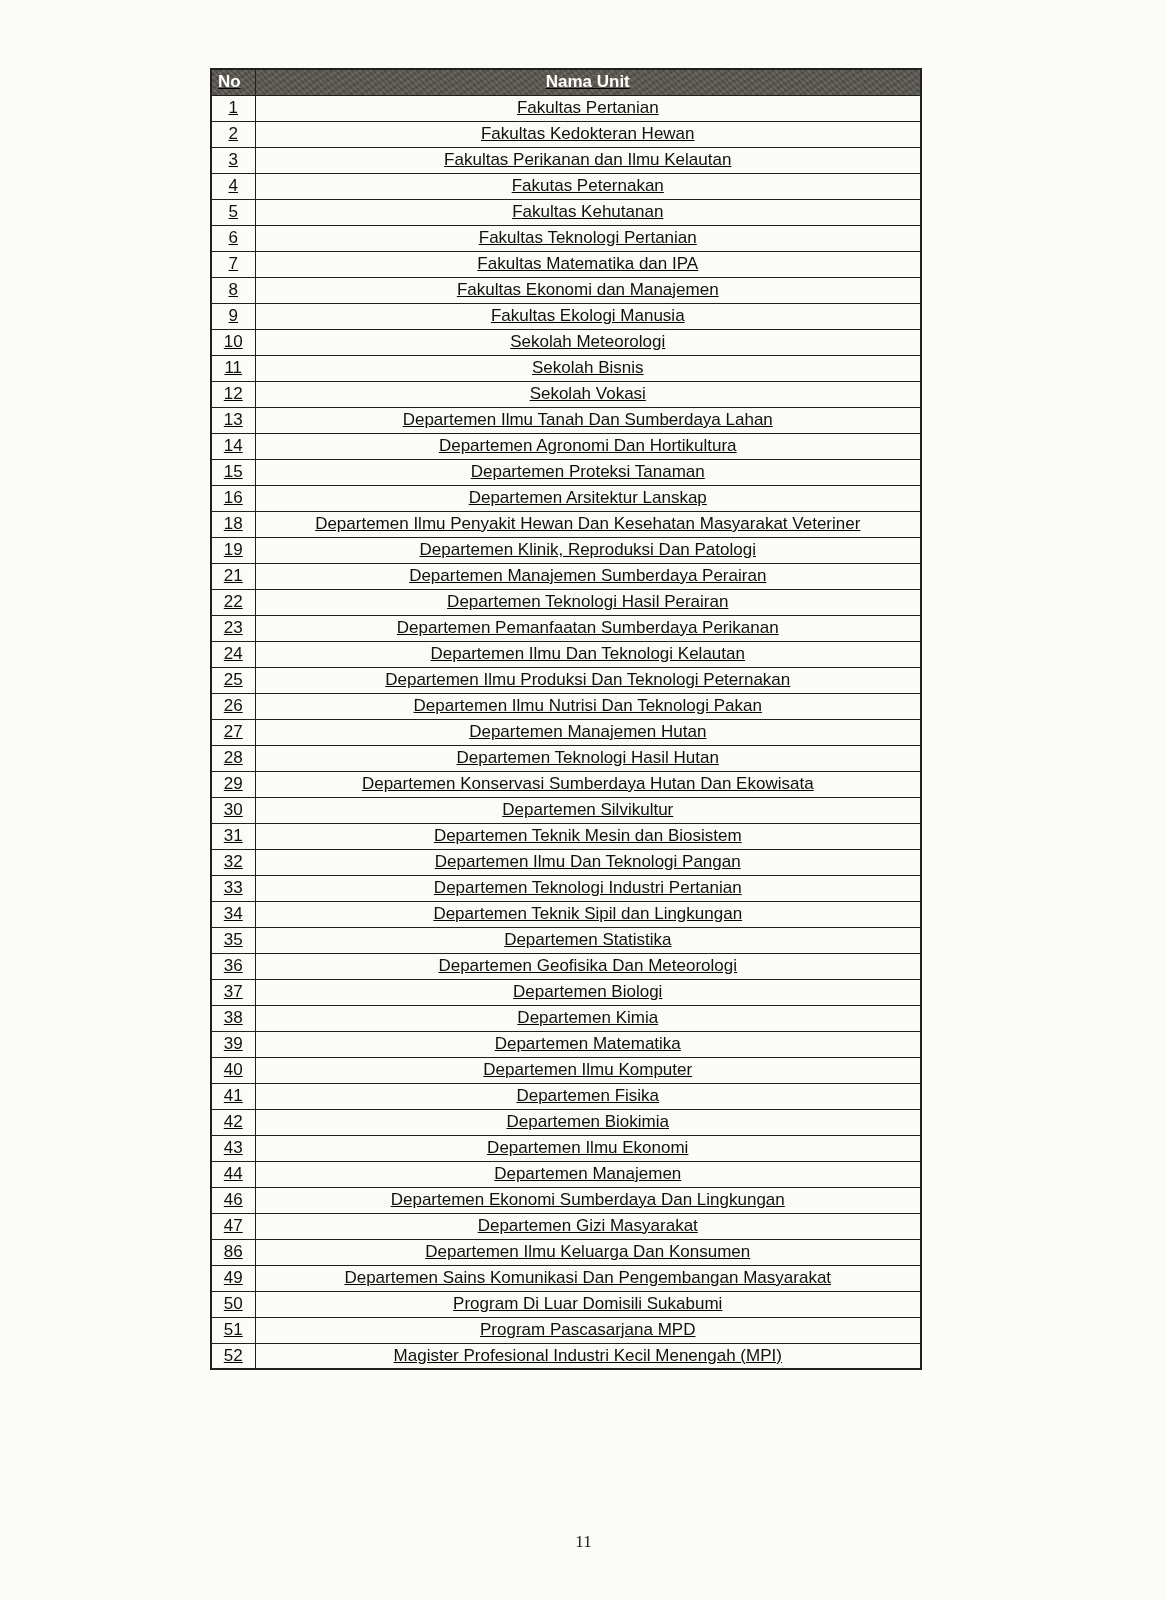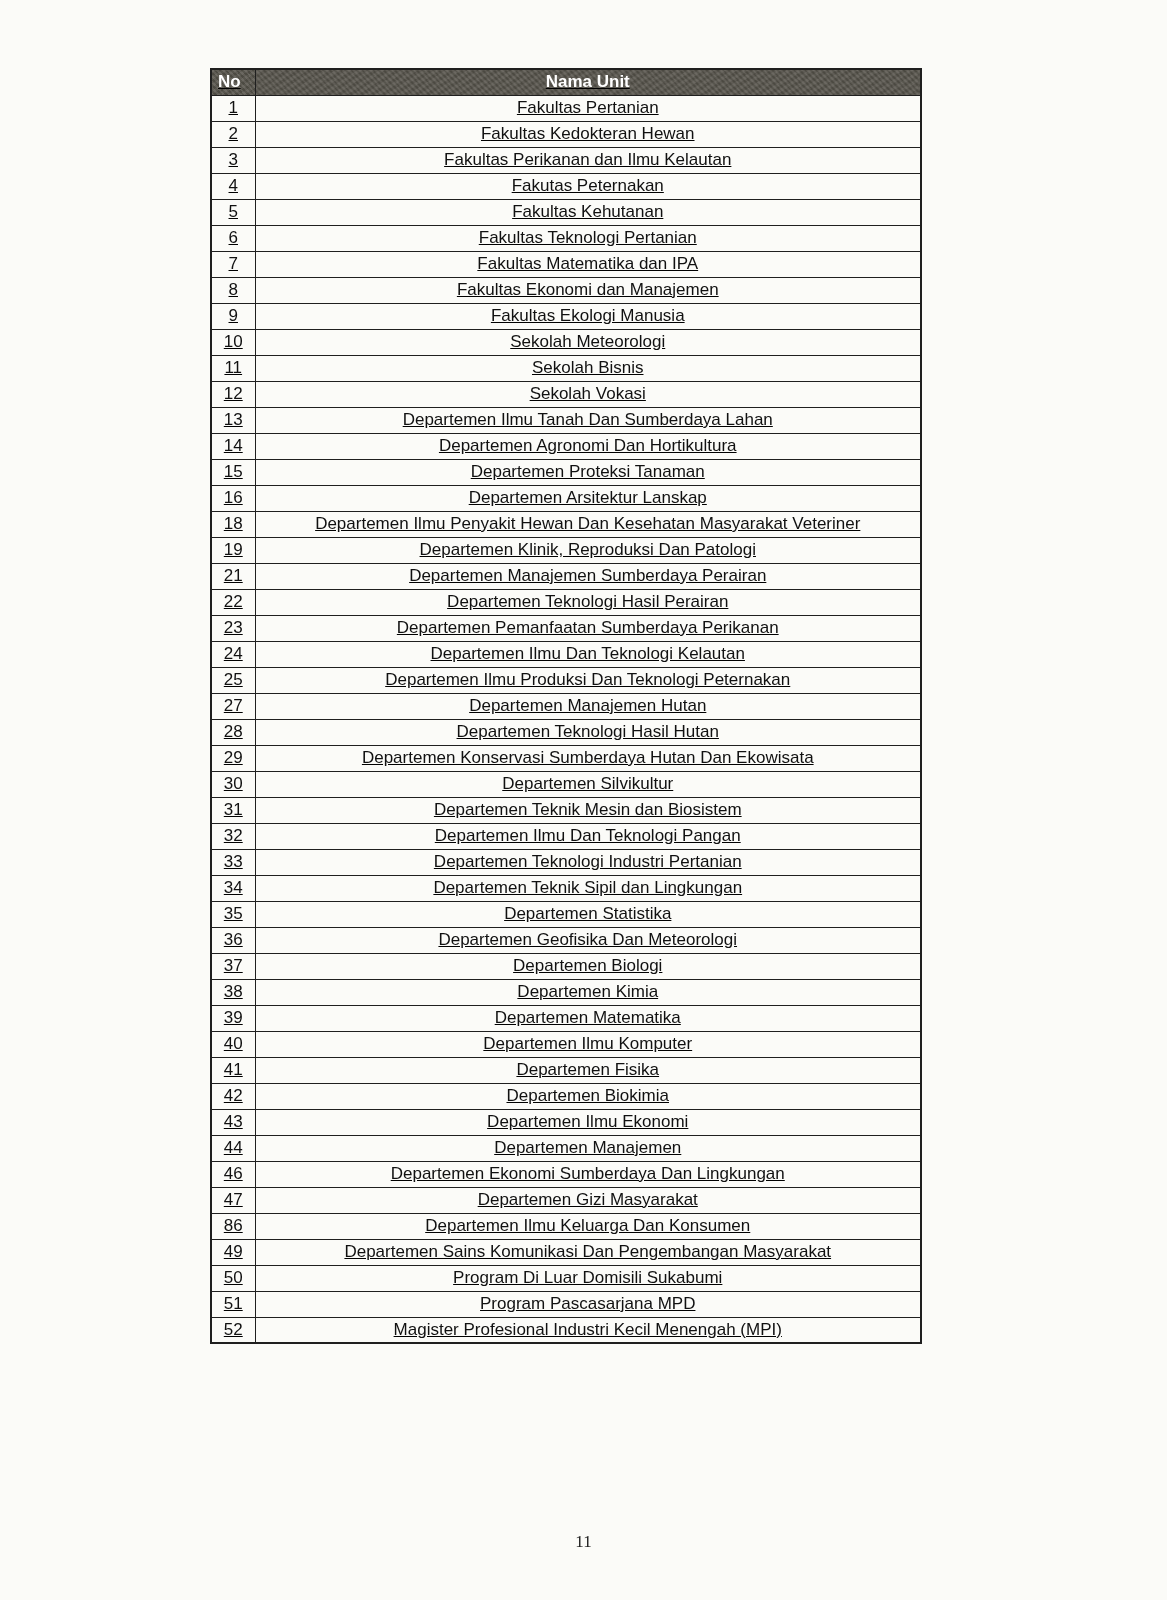--- a/index.html
+++ b/index.html
@@ -172,20 +172,24 @@
           </tr>
           <tr>
             <td class="no-col">24</td>
             <td class="unit-col">Departemen Ilmu Dan Teknologi Kelautan</td>
           </tr>
           <tr>
             <td class="no-col">25</td>
             <td class="unit-col">Departemen Ilmu Produksi Dan Teknologi Peternakan</td>
           </tr>
           <tr>
+            <td class="no-col">26</td>
+            <td class="unit-col">Departemen Ilmu Nutrisi Dan Teknologi Pakan</td>
+          </tr>
+          <tr>
             <td class="no-col">27</td>
             <td class="unit-col">Departemen Manajemen Hutan</td>
           </tr>
           <tr>
             <td class="no-col">28</td>
             <td class="unit-col">Departemen Teknologi Hasil Hutan</td>
           </tr>
           <tr>
             <td class="no-col">29</td>
             <td class="unit-col">Departemen Konservasi Sumberdaya Hutan Dan Ekowisata</td>

